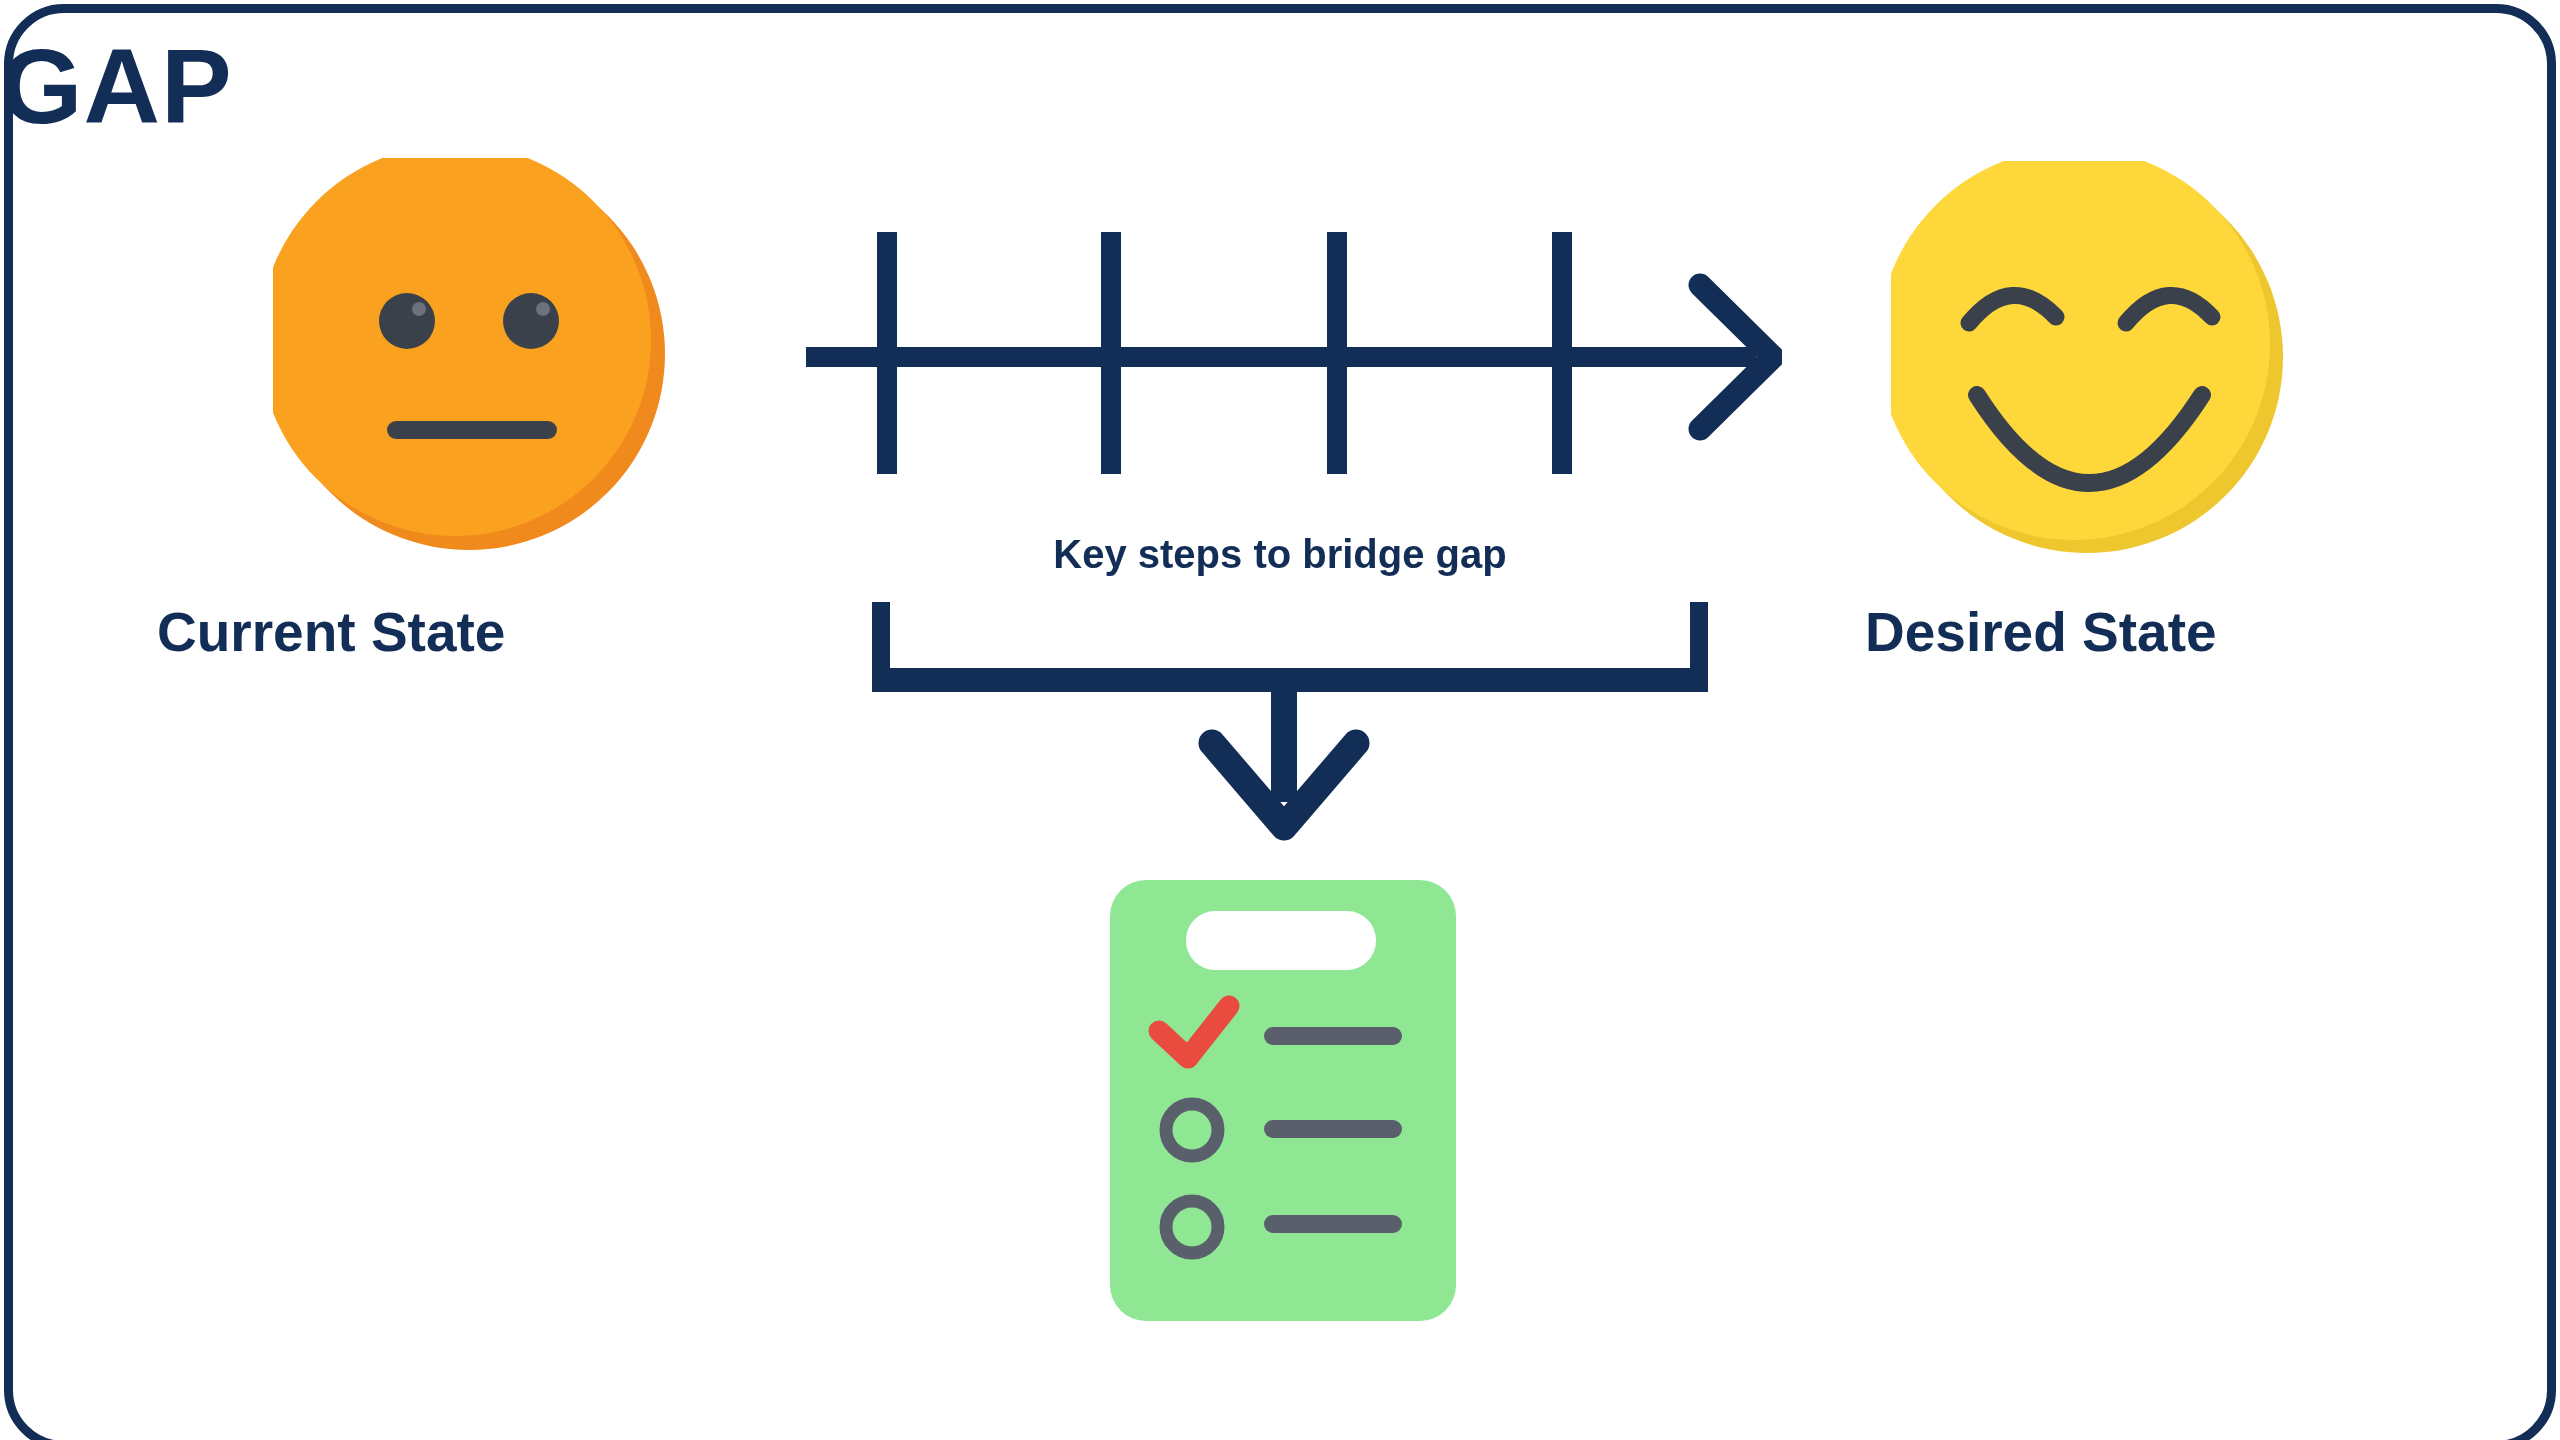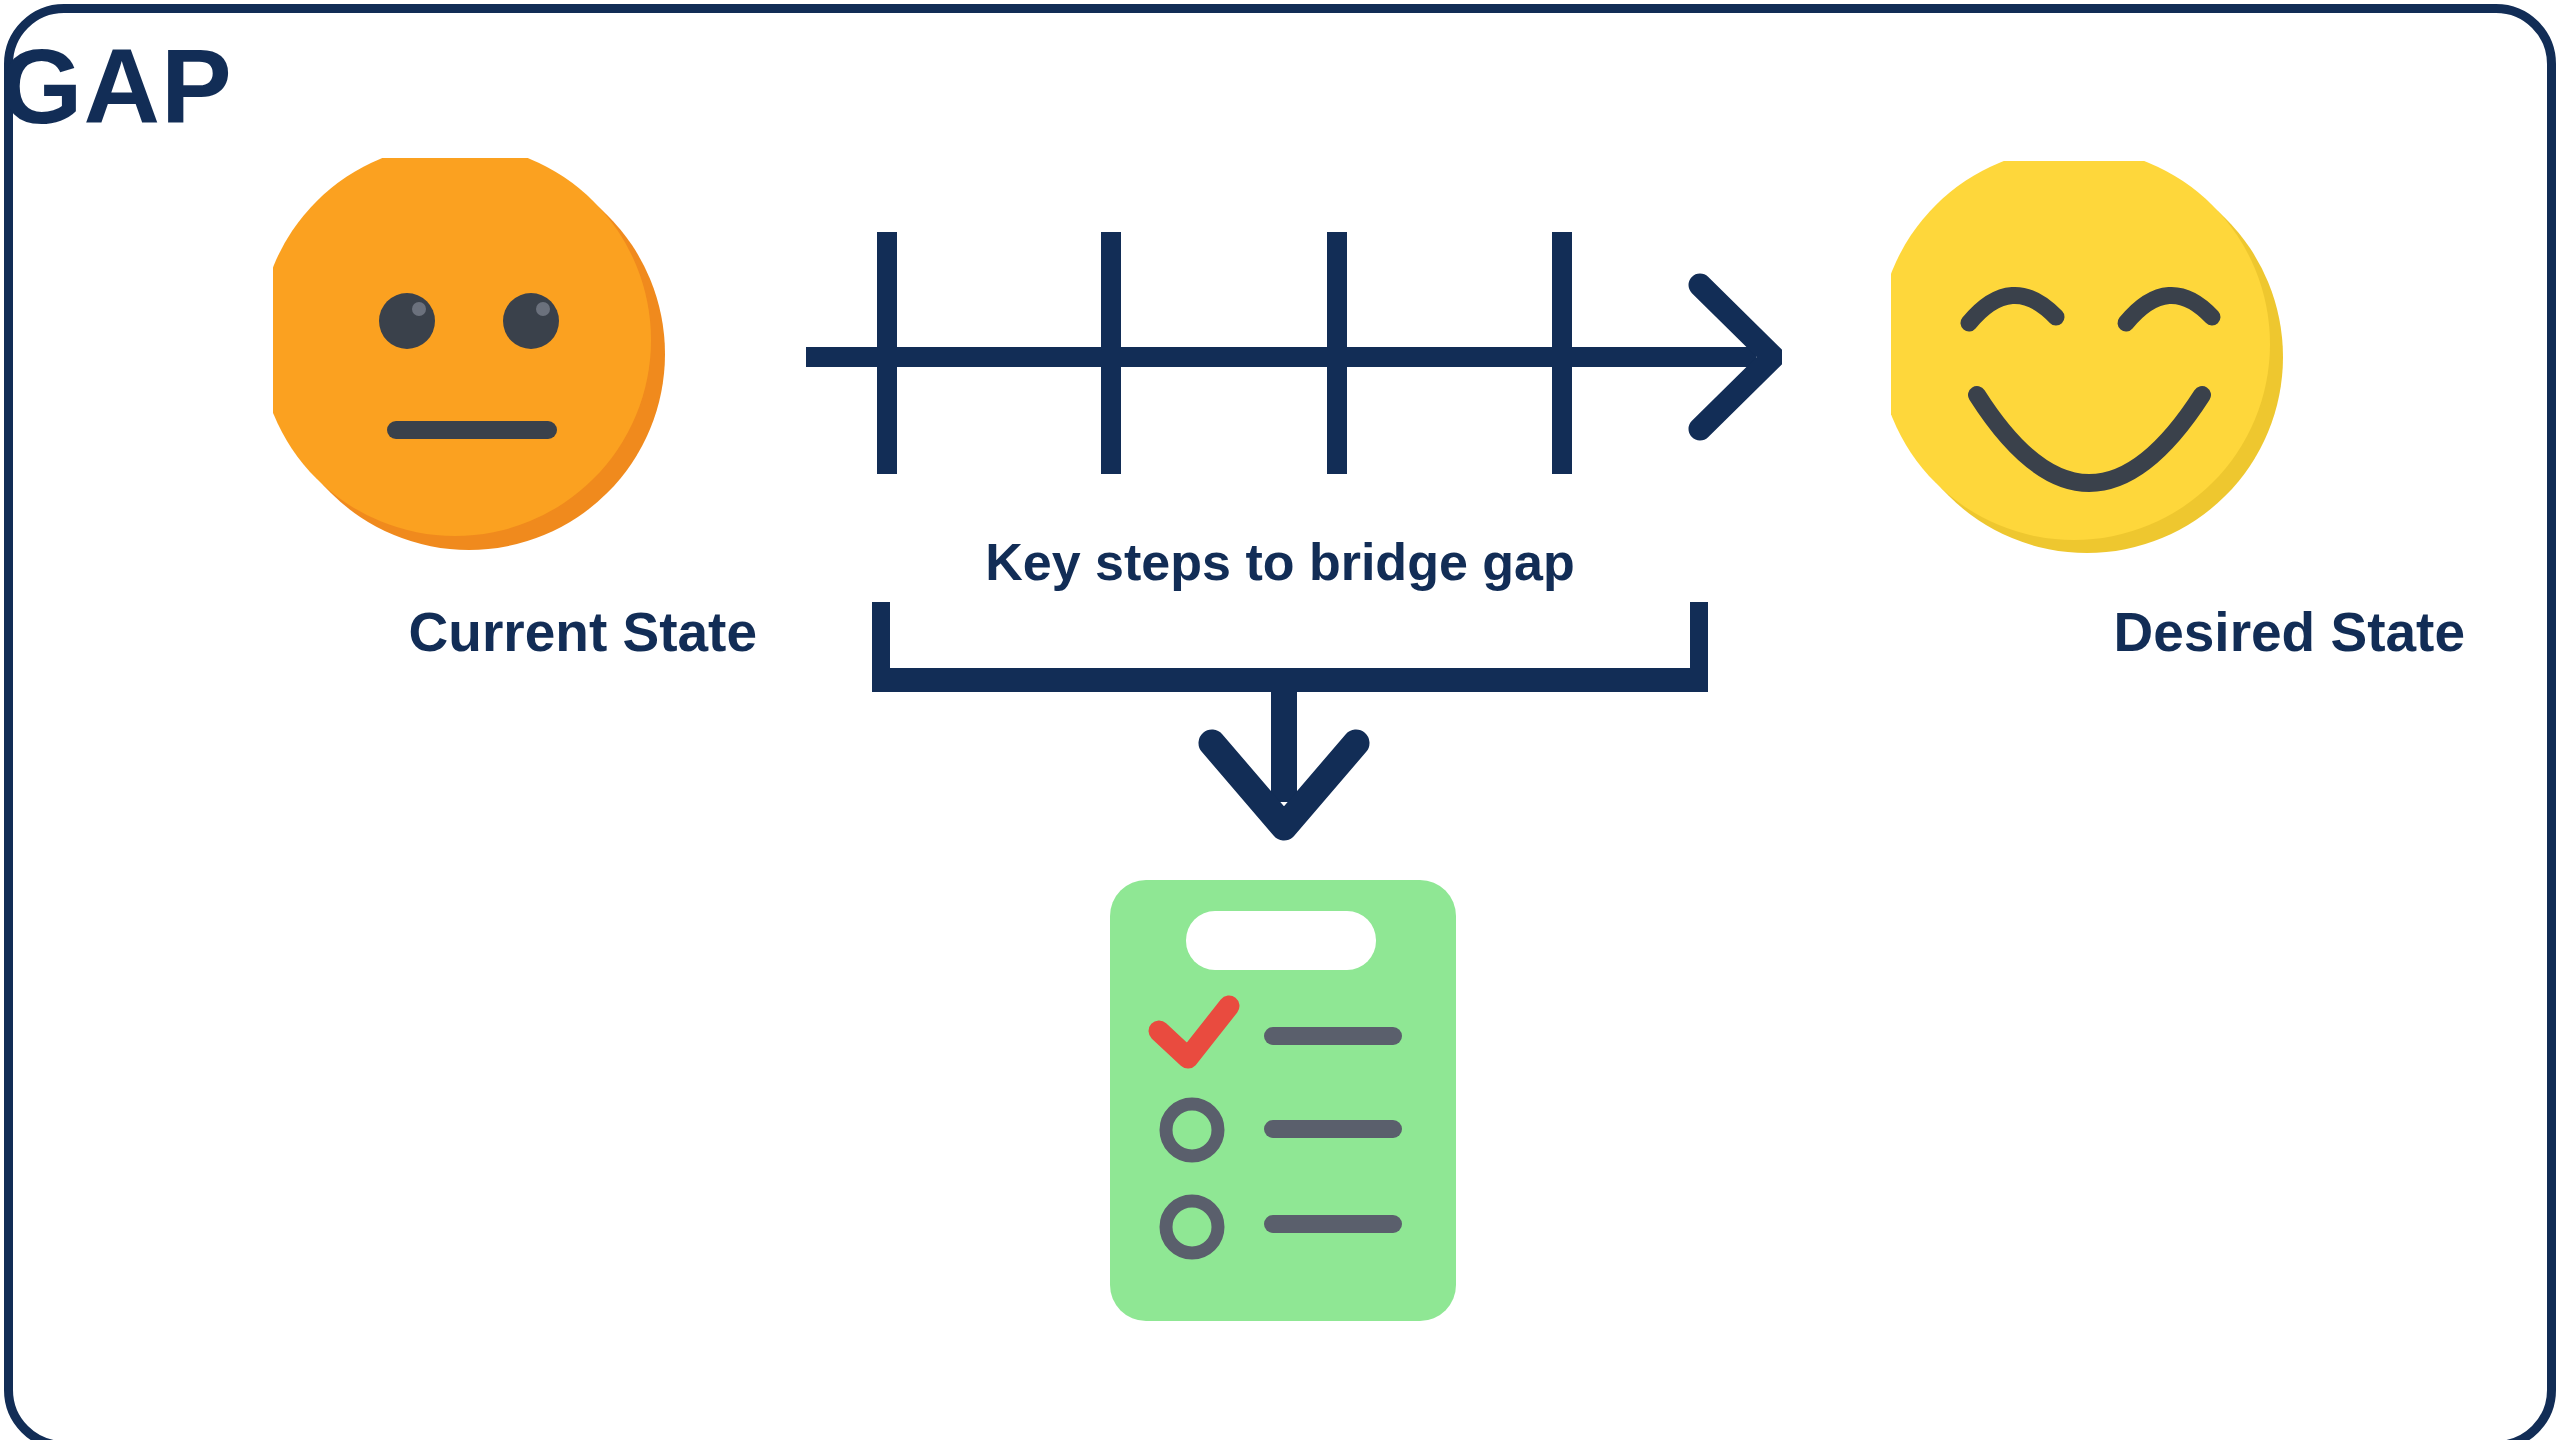--- a/index.html
+++ b/index.html
@@ -16,29 +16,29 @@
   }
   .frame{
     position:absolute;left:4px;top:4px;right:4px;bottom:-10px;
     border:9px solid var(--navy);border-radius:60px;
   }
   .title{
     position:absolute;top:26px;left:0;right:0;text-align:left;
     font-size:106px;font-weight:700;color:var(--navy);letter-spacing:1px;
   }
   .state-label{
-    position:absolute;width:600px;text-align:right;
+    position:absolute;width:600px;text-align:left;
     font-size:55px;font-weight:600;color:var(--navy);
   }
   .label-current{left:157px;top:600px;}
   .label-desired{left:1865px;top:600px;}
   .label-action{left:978px;top:1334px;}
   .caption{
     position:absolute;left:880px;top:532px;width:800px;text-align:center;
-    font-size:52px;font-weight:600;color:var(--navy);
+    font-size:40px;font-weight:600;color:var(--navy);
   }
   .icon-abs{position:absolute;display:block;}
   .face-left{left:273px;top:158px;}
   .face-right{left:1891px;top:161px;}
   .timeline{left:798px;top:226px;}
   .bracket{left:860px;top:595px;}
   .clipboard{left:1108px;top:878px;}
 </style>
 </head>
 <body>

